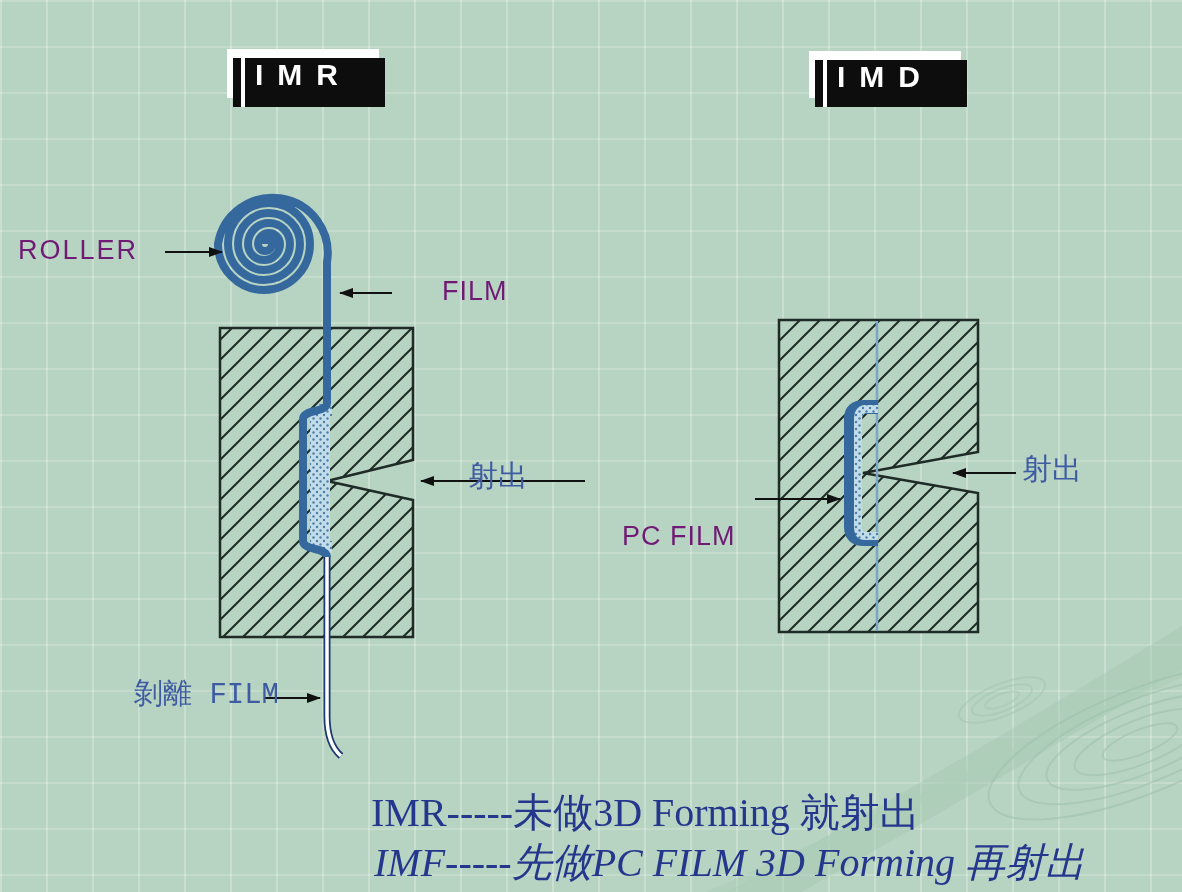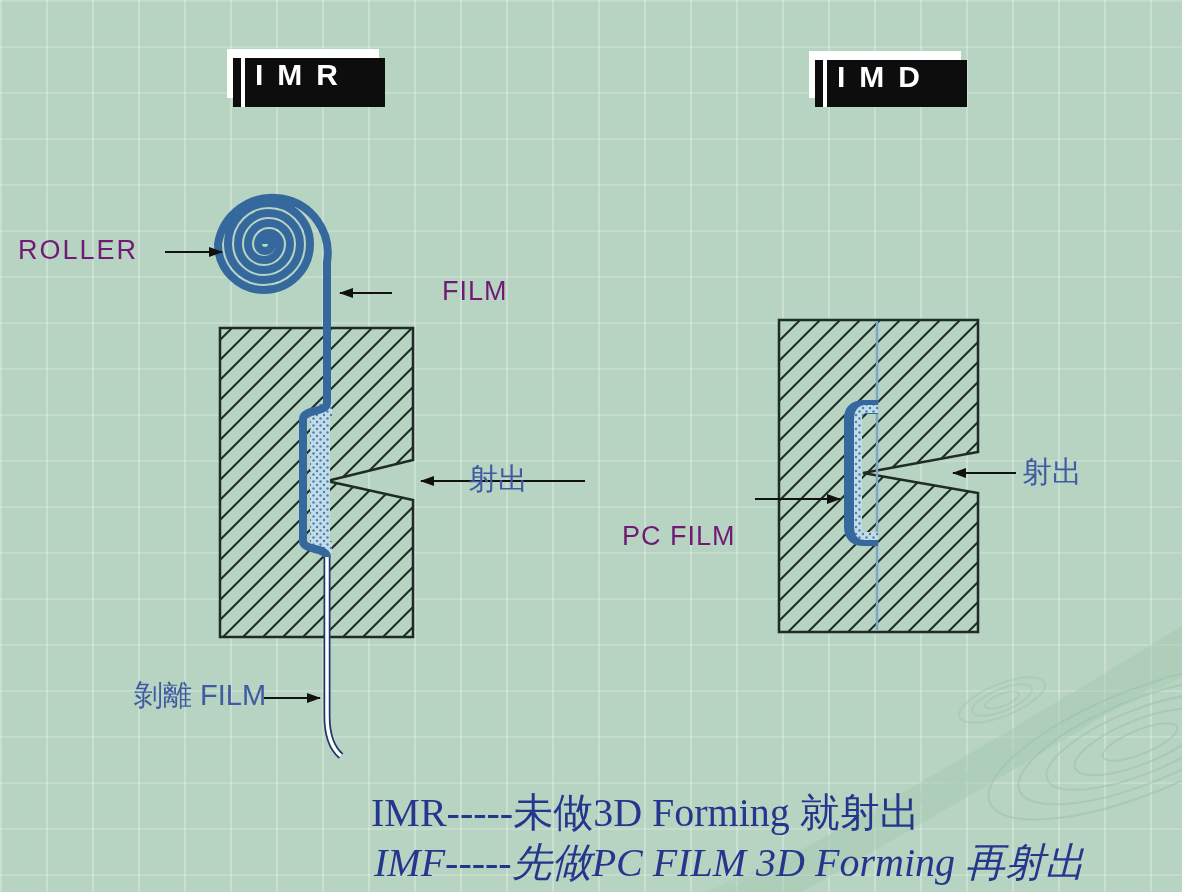--- a/index.html
+++ b/index.html
@@ -29,21 +29,21 @@
   .badge-rule{
     width:4px;align-self:stretch;background:#ffffff;
     margin-left:8px;margin-right:10px;
   }
   #badge-imr .badge-box{width:152px;height:49px;}
   #badge-imd .badge-box{width:152px;height:47px;}
 
   
   .lbl{position:absolute;white-space:nowrap;line-height:1.1;}
   .lbl-sans{font-family:"Liberation Sans", sans-serif;color:#701a75;font-size:27px;}
-  .lbl-serif{font-family:Liberation Sans, sans-serif;color:#3f5ca3;font-size:30px;}
+  .lbl-serif{font-family:Liberation Mono, monospace;color:#3f5ca3;font-size:30px;}
   .caption{
     position:absolute;white-space:nowrap;
     font-family:"Liberation Serif", serif;color:#24378c;font-size:40px;line-height:50px;
   }
 </style>
 </head>
 <body>
 
 <svg width="1182" height="892" viewBox="0 0 1182 892">
   <defs>

